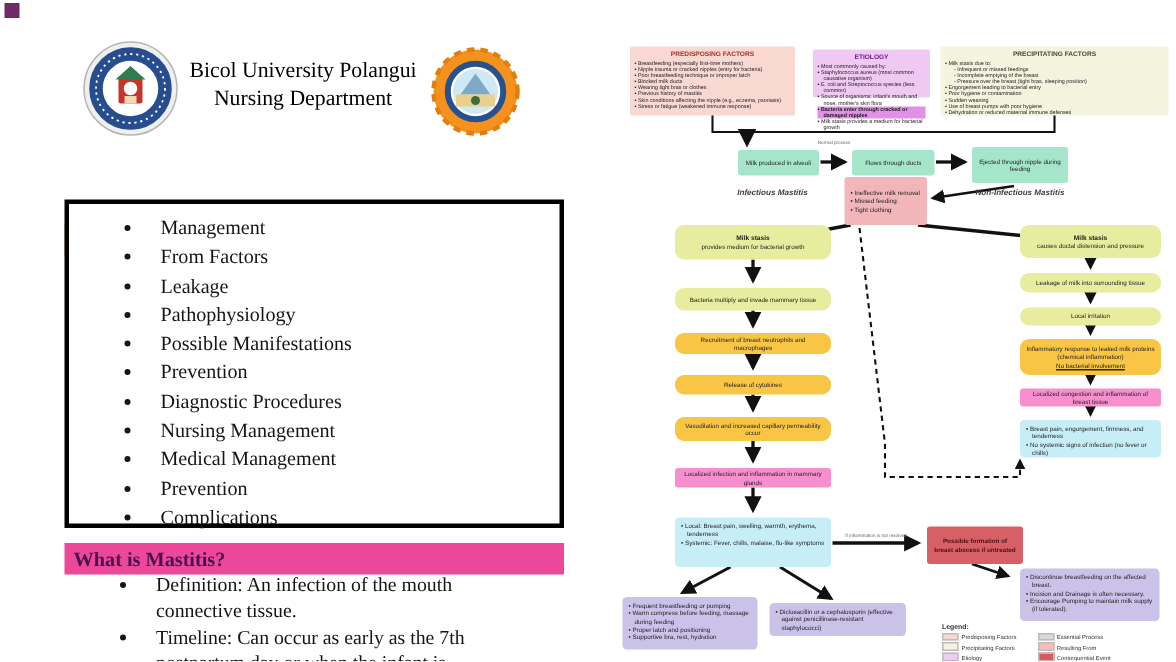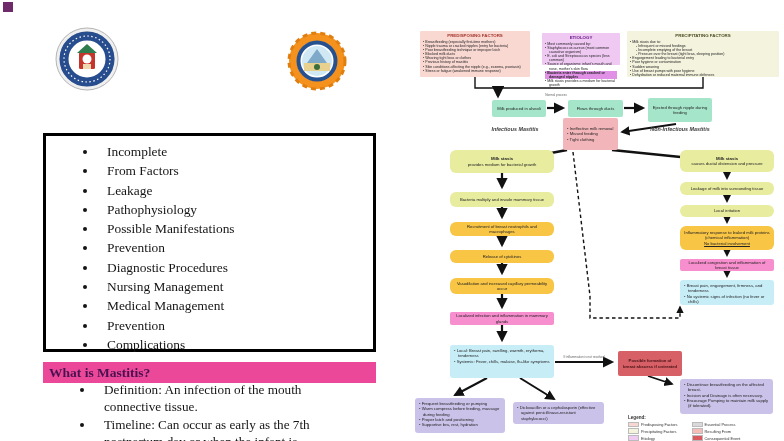--- a/index.html
+++ b/index.html
@@ -79,39 +79,43 @@
         <circle cx="33" cy="33" r="23" fill="none" stroke="#274d8f" stroke-width="9"></circle>
         <circle cx="33" cy="33" r="23" fill="none" stroke="#ffffff" stroke-width="1.2" stroke-dasharray="1.5,2.5"></circle>
         <circle cx="33" cy="33" r="16" fill="#ffffff"></circle>
         <rect x="25" y="26" width="16" height="17" rx="1.5" fill="#c6352c"></rect>
         <polygon points="33,18 23,27 43,27" fill="#2f7d4f"></polygon>
         <circle cx="33" cy="33" r="4.5" fill="#ffffff"></circle>
         <rect x="29" y="38" width="8" height="5" fill="#efd9b0"></rect>
       </svg>
     </div>
 
+    <div class="uni-title">
+      <div>Bicol University Polangui</div>
+      <div>Nursing Department</div>
+    </div>
 
     <div class="logo logo-right">
       <svg width="60" height="60" viewBox="0 0 60 60">
         <circle cx="30" cy="30" r="28" fill="#F5921E"></circle>
         <circle cx="30" cy="30" r="28" fill="none" stroke="#e07f10" stroke-width="3" stroke-dasharray="5,4"></circle>
         <circle cx="30" cy="30" r="20" fill="#ffffff"></circle>
         <circle cx="30" cy="30" r="18.5" fill="none" stroke="#27508f" stroke-width="4"></circle>
         <circle cx="30" cy="30" r="15" fill="#cfe8f4"></circle>
         <polygon points="30,18 20,32 40,32" fill="#7fa9c8"></polygon>
         <rect x="17" y="32" width="26" height="8" fill="#e8d08e"></rect>
         <circle cx="30" cy="36" r="3" fill="#3b6e3b"></circle>
       </svg>
     </div>
 
     <div class="title-bar">Mastitis</div>
 
     <div class="toc-box">
       <ul>
-        <li>Incomplete</li>
+        <li>Management</li>
         <li>From Factors</li>
         <li>Leakage</li>
         <li>Pathophysiology</li>
         <li>Possible Manifestations</li>
         <li>Prevention</li>
         <li>Diagnostic Procedures</li>
         <li>Nursing Management</li>
         <li>Medical Management</li>
         <li>Prevention</li>
         <li>Complications</li>

